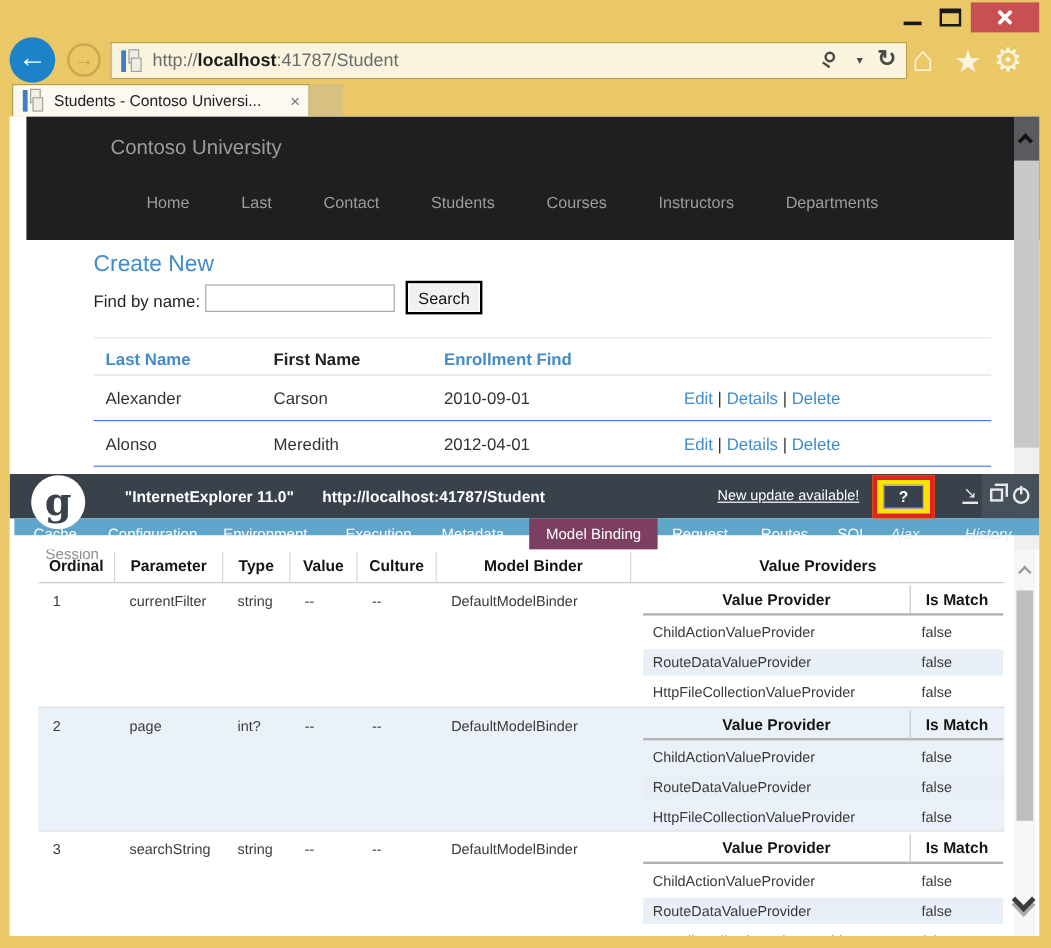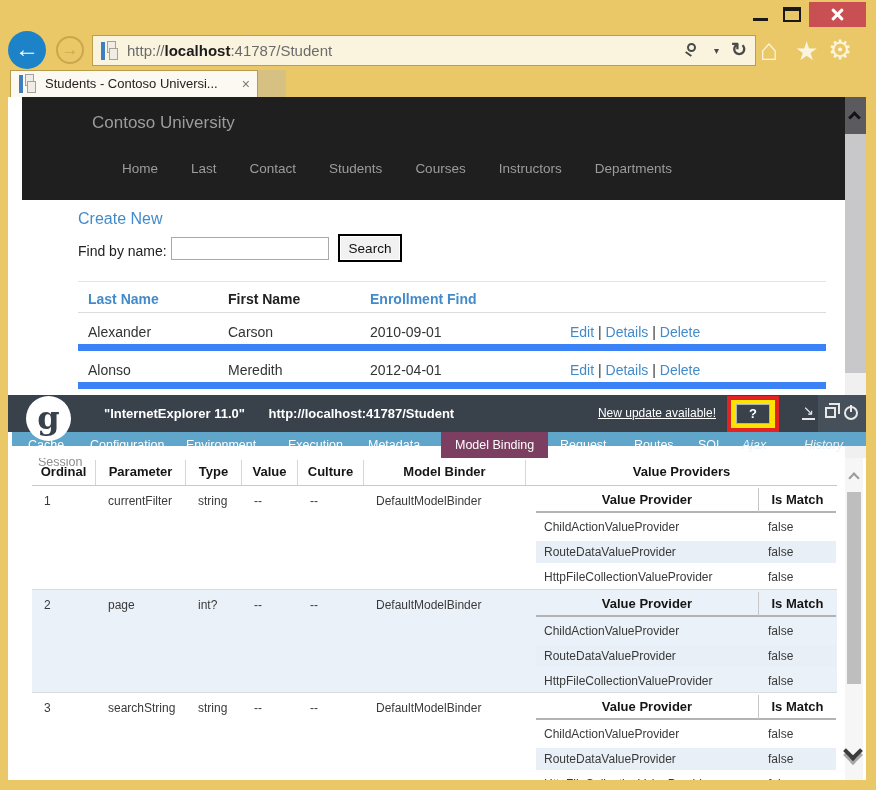--- a/index.html
+++ b/index.html
@@ -52,33 +52,33 @@
   .btab.active .favicon{position:absolute;left:8px;top:3px}
   .btab-title{position:absolute;left:34px;top:0;line-height:26px;font-size:13px;color:#222;white-space:nowrap}
   .btab-close{position:absolute;right:7px;top:0;line-height:26px;font-size:14px;color:#777}
   .btab.stub{left:258px;width:28px;background:#D6C183}
 
   
   .page{position:absolute;left:8px;top:97px;width:858px;height:683px;background:#fff;overflow:hidden}
 
   .site-header{position:absolute;left:14px;top:0;width:100%;height:103px;background:var(--site-header-bg)}
   .brand{position:absolute;left:70px;top:16px;font-size:17px;color:#9C9C9C}
-  .site-nav{position:absolute;left:100px;top:64px;display:flex;gap:33px}
+  .site-nav{position:absolute;left:100px;top:64px;display:flex;gap:43px}
   .site-nav .nav-item{font-size:13.5px;color:#9C9C9C;white-space:nowrap}
 
-  .create-new{position:absolute;left:70px;top:113px;font-size:16px;color:var(--link-blue)}
+  .create-new{position:absolute;left:70px;top:113px;font-size:19px;color:var(--link-blue)}
   .find-label{position:absolute;left:70px;top:146px;font-size:14px;color:#222}
   .find-input{position:absolute;left:163px;top:140px;width:158px;height:23px;border:1px solid #A9A9A9;background:#fff;font-size:13px;padding:0 4px}
   .search-btn{position:absolute;left:330px;top:137px;width:64px;height:28px;background:#F1F1F1;border:2px solid #000;box-shadow:inset 0 0 0 1px #fff;font-size:13.5px;color:#111;font-family:"Liberation Sans",sans-serif}
   .rule{position:absolute;left:70px;top:184px;width:748px;height:1px;background:#E4E4E4}
 
   .students{position:absolute;left:70px;top:192px;width:748px;font-size:14px}
   .st-head{display:grid;grid-template-columns:140px 142px 200px 1fr;padding:0 0 0 10px;height:24px;line-height:20px;border-bottom:1px solid #DDD;font-weight:bold}
   .st-head .blue{color:var(--link-blue)} .st-head .dark{color:#222}
-  .st-row{display:grid;grid-template-columns:140px 142px 200px 1fr;padding-left:10px;height:38px;line-height:38px;border-bottom:7px solid #3b82f6;color:#333}
+  .st-row{display:grid;grid-template-columns:140px 142px 200px 1fr;padding-left:10px;height:38px;line-height:38px;border-bottom:1px solid #3b82f6;color:#333}
   .st-row .lnk{color:var(--link-blue)} .st-row .pipe{color:#333}
 
   
   .page-scrollbar{position:absolute;left:837px;top:0;width:21px;height:683px;background:#F0F0F0;z-index:1}
   .ps-btn{position:absolute;left:0;top:0;width:21px;height:37px;background:#5B5B5F}
   .chev{display:inline-block;width:9px;height:9px;border-style:solid;border-width:0 3px 3px 0;border-color:currentColor}
   .chev.up{transform:rotate(-135deg)} .chev.down{transform:rotate(45deg)}
   .ps-btn .chev{position:absolute;left:5px;top:16px;color:#141414}
   .ps-thumb{position:absolute;left:0;top:37px;width:21px;height:239px;background:#C8C8CA}
 

